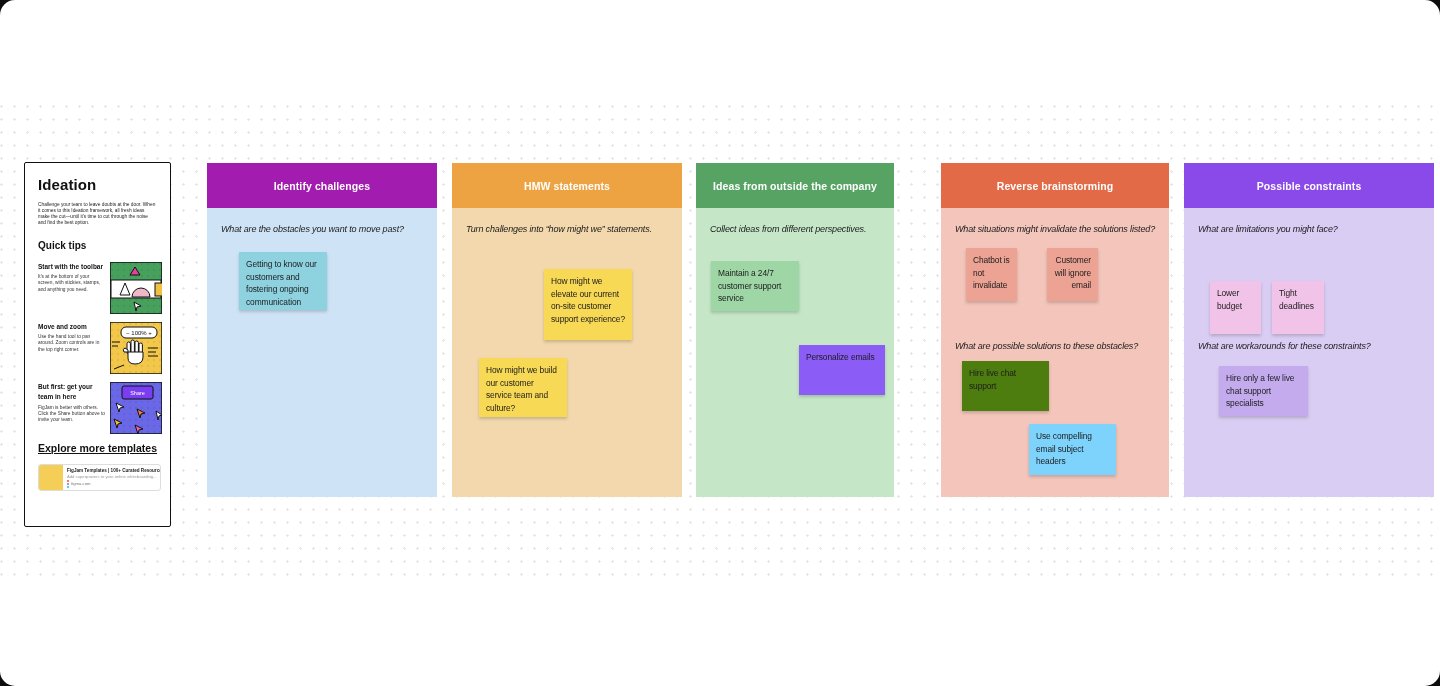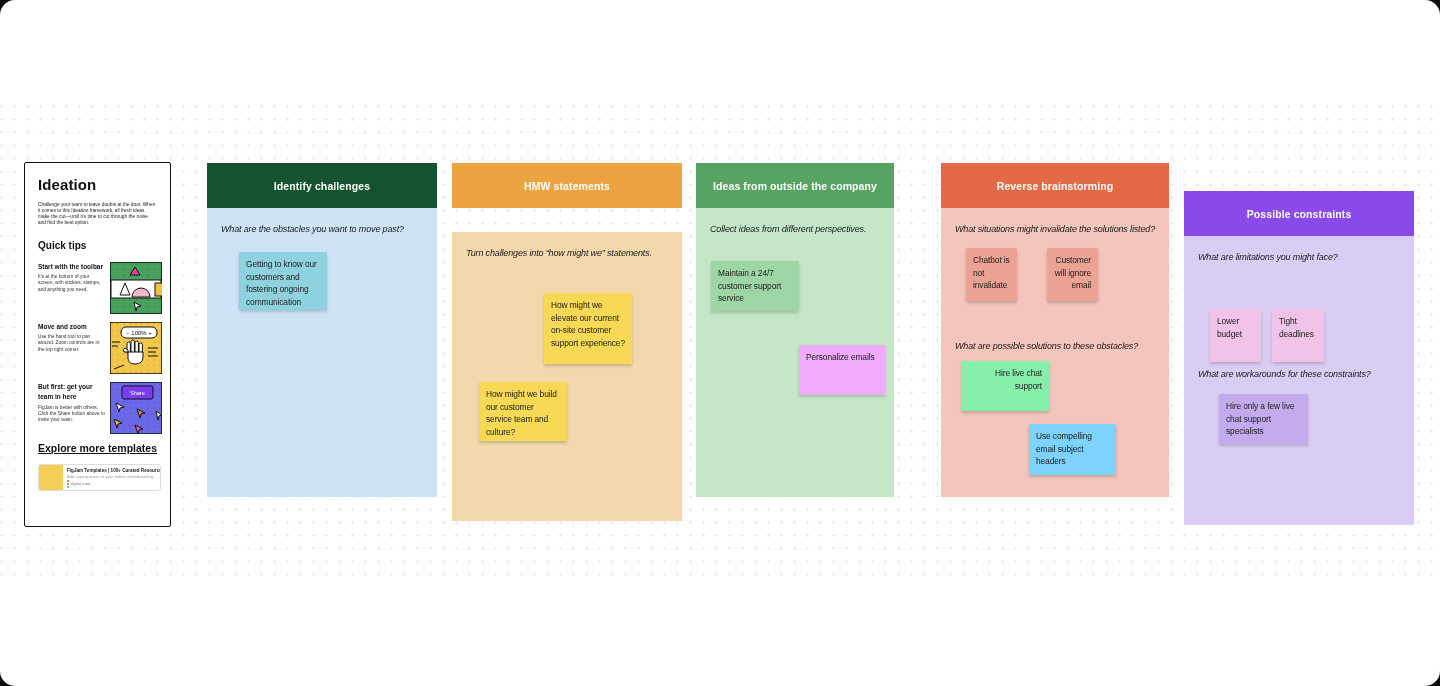--- a/index.html
+++ b/index.html
@@ -134,54 +134,54 @@
               <i style="background: rgb(26, 188, 254);"></i>
             </span>
           <span class="url">figma.com</span>
         </div>
       </div>
     </a>
   </div>
 
   <div>
       <div class="column" style="left: 207px; width: 230px;">
-        <div class="col-header" style="background: #14532d;">Identify challenges</div>
+        <div class="col-header" style="background: #a21caf;">Identify challenges</div>
         <div class="col-body" style="background: rgb(207, 227, 247);">
           <div class="prompt" style="top: 16px;">What are the obstacles you want to move past?</div>
           <div class="sticky" style="left: 32px; top: 44px; width: 88px; height: 58px; background: rgb(142, 210, 224);">Getting to know our customers and fostering ongoing communication</div>
         </div>
       </div>
       <div class="column" style="left: 452px; width: 230px;">
         <div class="col-header" style="background: rgb(237, 163, 65);">HMW statements</div>
-        <div class="col-body" style="background: rgb(242, 216, 172); margin-top: 24px;">
+        <div class="col-body" style="background: rgb(242, 216, 172);">
           <div class="prompt" style="top: 16px;">Turn challenges into “how might we” statements.</div>
           <div class="sticky" style="left: 92px; top: 61px; width: 88px; height: 71px; background: rgb(248, 217, 85);">How might we elevate our current on-site customer support experience?</div>
           <div class="sticky" style="left: 27px; top: 150px; width: 88px; height: 59px; background: rgb(248, 217, 85);">How might we build our customer service team and culture?</div>
         </div>
       </div>
       <div class="column" style="left: 696px; width: 198px;">
         <div class="col-header" style="background: rgb(87, 163, 99);">Ideas from outside the company</div>
         <div class="col-body" style="background: rgb(197, 231, 199);">
           <div class="prompt" style="top: 16px;">Collect ideas from different perspectives.</div>
           <div class="sticky" style="left: 15px; top: 53px; width: 88px; height: 50px; background: rgb(159, 214, 166);">Maintain a 24/7 customer support service</div>
-          <div class="sticky" style="left: 103px; top: 137px; width: 86px; height: 50px; background: #f0abfc;">Personalize emails</div>
+          <div class="sticky" style="left: 103px; top: 137px; width: 86px; height: 50px; background: #8b5cf6;">Personalize emails</div>
         </div>
       </div>
       <div class="column" style="left: 941px; width: 228px;">
         <div class="col-header" style="background: rgb(226, 106, 71);">Reverse brainstorming</div>
         <div class="col-body" style="background: rgb(243, 197, 187);">
           <div class="prompt" style="top: 16px;">What situations might invalidate the solutions listed?</div>
           <div class="prompt" style="top: 133px;">What are possible solutions to these obstacles?</div>
           <div class="sticky" style="left: 25px; top: 40px; width: 51px; height: 53px; background: rgb(236, 163, 148);">Chatbot is not invalidate</div>
           <div class="sticky" style="left: 106px; top: 40px; width: 51px; height: 53px; background: rgb(236, 163, 148); text-align: right;">Customer will ignore email</div>
-          <div class="sticky" style="left: 21px; top: 153px; width: 87px; height: 50px; background: #86efac; text-align: right;">Hire live chat support</div>
+          <div class="sticky" style="left: 21px; top: 153px; width: 87px; height: 50px; background: #4d7c0f;">Hire live chat support</div>
           <div class="sticky" style="left: 88px; top: 216px; width: 87px; height: 51px; background: #7dd3fc;">Use compelling email subject headers</div>
         </div>
       </div>
-      <div class="column" style="left: 1184px; width: 230px; margin-top: 28px;">
+      <div class="column" style="left: 1184px; width: 250px;">
         <div class="col-header" style="background: rgb(138, 73, 233);">Possible constraints</div>
         <div class="col-body" style="background: rgb(217, 205, 243);">
           <div class="prompt" style="top: 16px;">What are limitations you might face?</div>
           <div class="prompt" style="top: 133px;">What are workarounds for these constraints?</div>
           <div class="sticky" style="left: 26px; top: 73px; width: 51px; height: 53px; background: rgb(242, 195, 233);">Lower budget</div>
           <div class="sticky" style="left: 88px; top: 73px; width: 52px; height: 53px; background: rgb(242, 195, 233);">Tight deadlines</div>
           <div class="sticky" style="left: 35px; top: 158px; width: 89px; height: 50px; background: rgb(195, 171, 238);">Hire only a few live chat support specialists</div>
         </div>
       </div>
     </div>

